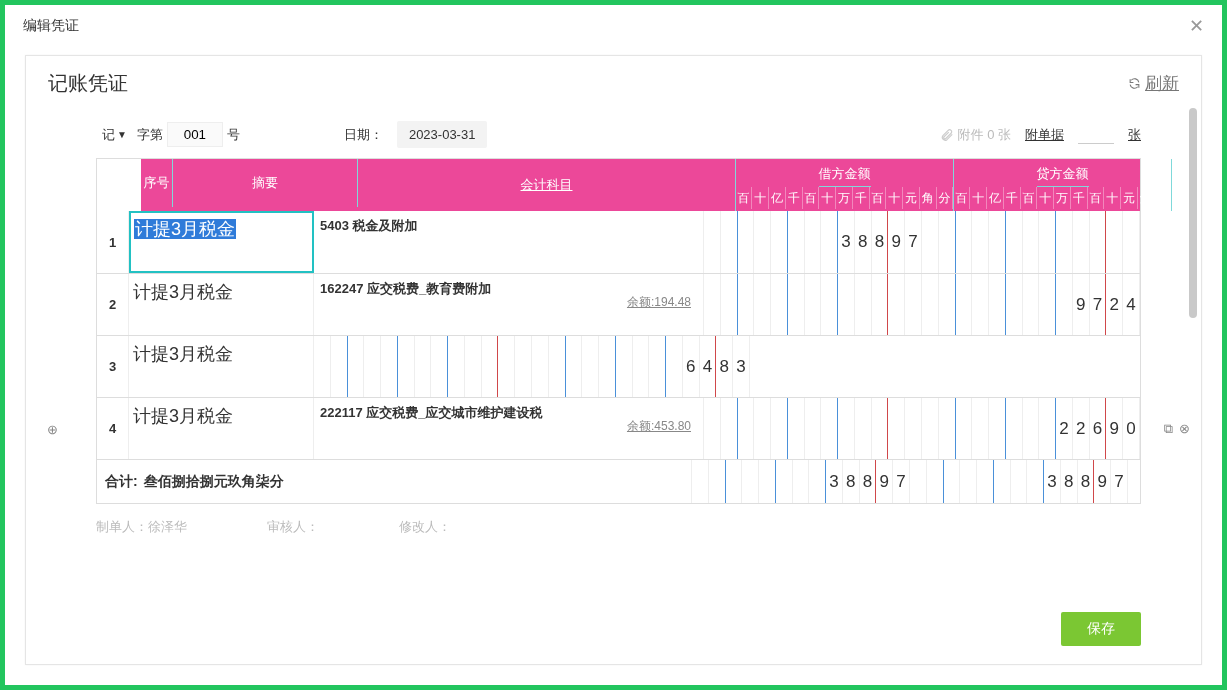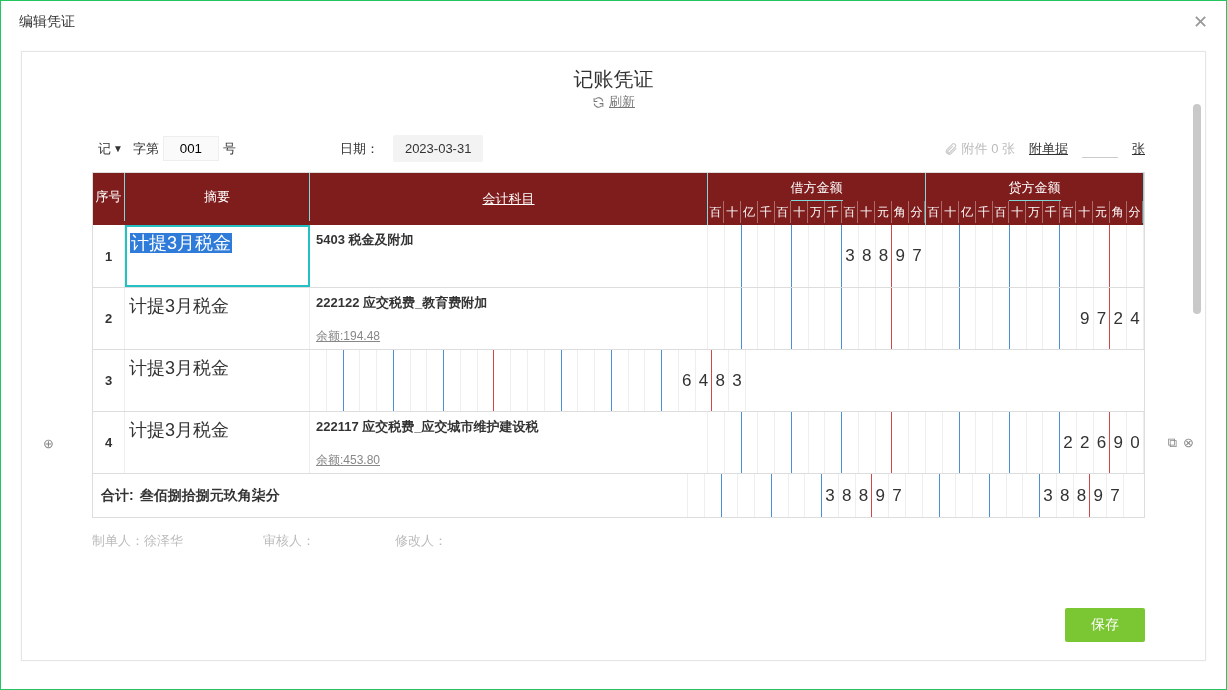--- a/index.html
+++ b/index.html
@@ -1,52 +1,52 @@
 <!DOCTYPE html>
 <html><head>
 <meta charset="utf-8">
 <style>
   * { box-sizing: border-box; }
   html, body { margin:0; padding:0; font-family: "Microsoft YaHei", Arial, sans-serif; font-size:13px; color:#333; background:#fff; }
-  .modal { position:relative; width:1227px; height:690px; border:1px solid #22c55e; }
+  .modal { position:relative; width:1227px; height:690px; border:5px solid #22c55e; }
   .modal-header { display:flex; align-items:center; justify-content:space-between; padding:10px 18px; font-size:14px; }
   .close-x { font-size:18px; color:#999; cursor:pointer; }
   .inner-card { margin:8px 20px 20px 20px; border:1px solid #e5e5e5; box-shadow:0 0 2px rgba(0,0,0,.05); height:610px; position:relative;}
-  .card-top { display:flex; align-items:center; justify-content:space-between; padding:14px 22px 0 22px;flex-direction:column; }
+  .card-top { display:flex; align-items:center; justify-content:space-between; padding:14px 22px 0 22px; }
   .title { font-size:20px; font-weight:400; }
-  .refresh { color:#777; font-size:13px; display:flex; align-items:center; gap:4px; cursor:pointer;text-decoration:underline;}
+  .refresh { color:#777; font-size:17px; display:flex; align-items:center; gap:4px; cursor:pointer;text-decoration:underline;}
   .refresh svg { width:13px; height:13px; }
   .toolbar { display:flex; align-items:center; justify-content:space-between; padding:24px 60px 10px 70px;}
   .toolbar-left { display:flex; align-items:center; gap:4px;}
   .sel { display:inline-flex; align-items:center; gap:2px; padding:4px 6px; }
   .caret { font-size:10px;}
   .num-input { width:56px; text-align:center; padding:4px 2px; border:1px solid #eee; background:#fafafa;}
   .date-lbl { margin-left:100px; margin-right:10px;}
   .date-val { background:#f3f3f3; padding:6px 12px; border-radius:2px;}
   .toolbar-right { display:flex; align-items:center; gap:14px; color:#bbb;}
   .toolbar-right .att-label{ color:#333;text-decoration:underline;}
   .att-input { width:36px; border:none; border-bottom:1px solid #ccc;}
   .grid-wrap { position:relative; margin:0 60px 0 70px; border:1px solid #ddd;}
-  .hdr { display:flex; background:#7f1d1d; color:#fff; font-size:13px; }
+  .hdr { display:flex; background:#ec4899; color:#fff; font-size:13px;margin-left:44px; }
   .hdr .col { display:flex; align-items:center; justify-content:center; border-right:1px solid #7fd9da; }
   .col-idx { width:32px; min-width:32px;}
   .col-sum { width:185px; min-width:185px;}
   .col-acct{ width:378px; min-width:378px; flex:1;}
   .col-amt { width:218px; min-width:218px;}
   .hdr-merge { flex-direction:column; }
   .digit-row { display:flex; height:22px;}
   .digit-row span { width:16.76px; text-align:center; font-size:12px; border-right:1px solid rgba(255,255,255,.35); line-height:22px;}
   .body-row { display:flex; border-top:1px solid #ddd;}
   .body-row.first { border-top:none;}
   .cell { border-right:1px solid #eee; position:relative;}
   .cell.col-idx { display:flex; align-items:center; justify-content:center; font-weight:bold; font-size:13px;}
   .cell.col-sum { padding:6px 4px; font-size:18px;}
   .cell.col-sum.editing { border:2px solid #22c1c3; padding:4px 3px;}
   .highlight { background:#2f7bd9; color:#fff; padding:0 1px;}
-  .cell.col-acct { padding:6px 12px 4px 6px; font-weight:bold; font-size:13px; display:flex; flex-direction:column; justify-content:space-between;}
+  .cell.col-acct { padding:6px 12px 4px 6px; font-weight:bold; font-size:13px; display:flex; flex-direction:row; justify-content:space-between;}
   .balance { font-weight:normal; color:#888; font-size:12px; text-decoration:underline; margin-top:14px;}
   .amt-cell { width:218px; min-width:218px; display:flex; position:relative;}
   .amt-cell .dcol { width:16.76px; border-right:1px solid #eee; display:flex; align-items:center; justify-content:center; font-size:17px; font-weight:500; color:#333; font-family:Arial,sans-serif;}
   .amt-cell .dcol:nth-child(2){ border-right-color:#4a90d9;}
   .amt-cell .dcol:nth-child(5){ border-right-color:#4a90d9;}
   .amt-cell .dcol:nth-child(8){ border-right-color:#4a90d9;}
   .amt-cell .dcol:nth-child(11){ border-right-color:#d0474a;}
   .amt-cell .dcol:last-child{ border-right:1px solid #eee;}
   .total-row { display:flex; border-top:1px solid #ddd; height:44px;}
   .total-label { width:595px; min-width:595px; display:flex; align-items:center; padding-left:8px; font-size:14px; border-right:1px solid #eee;}
@@ -180,21 +180,21 @@
             <div class="dcol"></div>
             <div class="dcol"></div>
             <div class="dcol"></div>
             <div class="dcol"></div>
           </div>
         </div>
         <div class="body-row" style="height: 62px; position: relative;">
           <div class="cell col-idx">2</div>
           <div class="cell col-sum">计提3月税金</div>
           <div class="cell col-acct">
-            <div>222122 应交税费_教育费附加</div>
+            <div>162247 应交税费_教育费附加</div>
             <div class="balance">余额:194.48</div>
           </div>
           <div class="amt-cell">
             <div class="dcol"></div>
             <div class="dcol"></div>
             <div class="dcol"></div>
             <div class="dcol"></div>
             <div class="dcol"></div>
             <div class="dcol"></div>
             <div class="dcol"></div>

